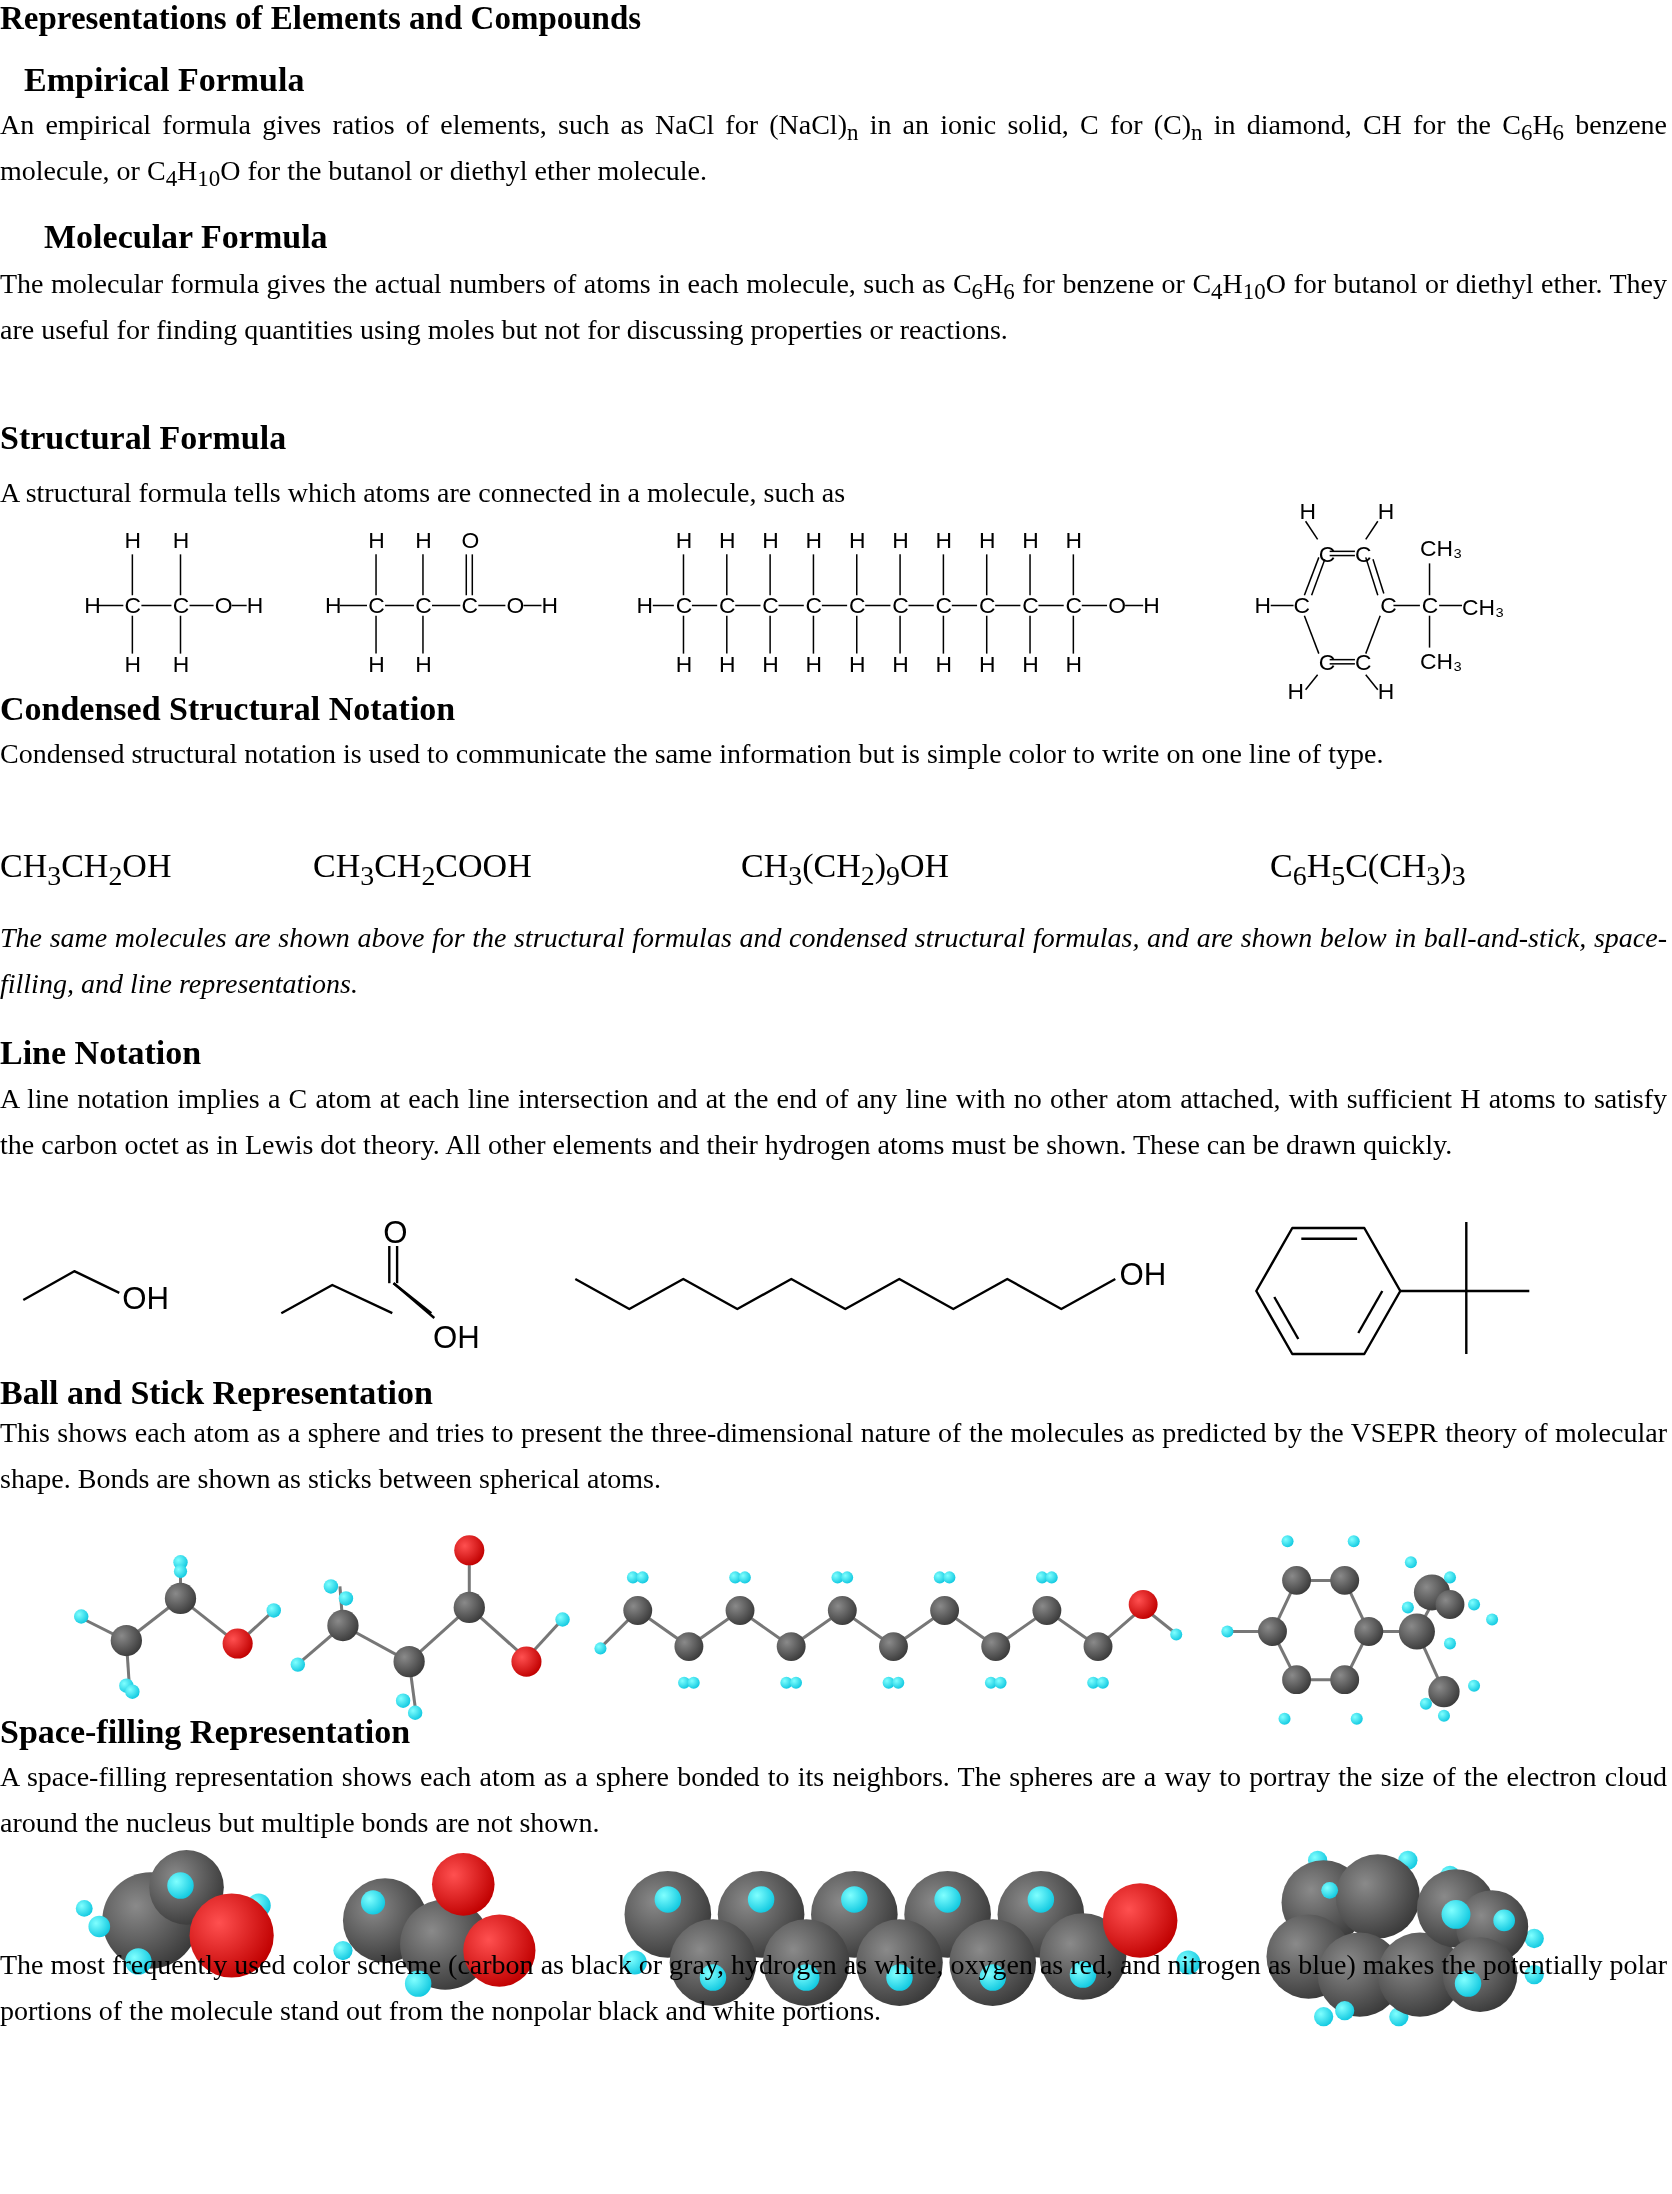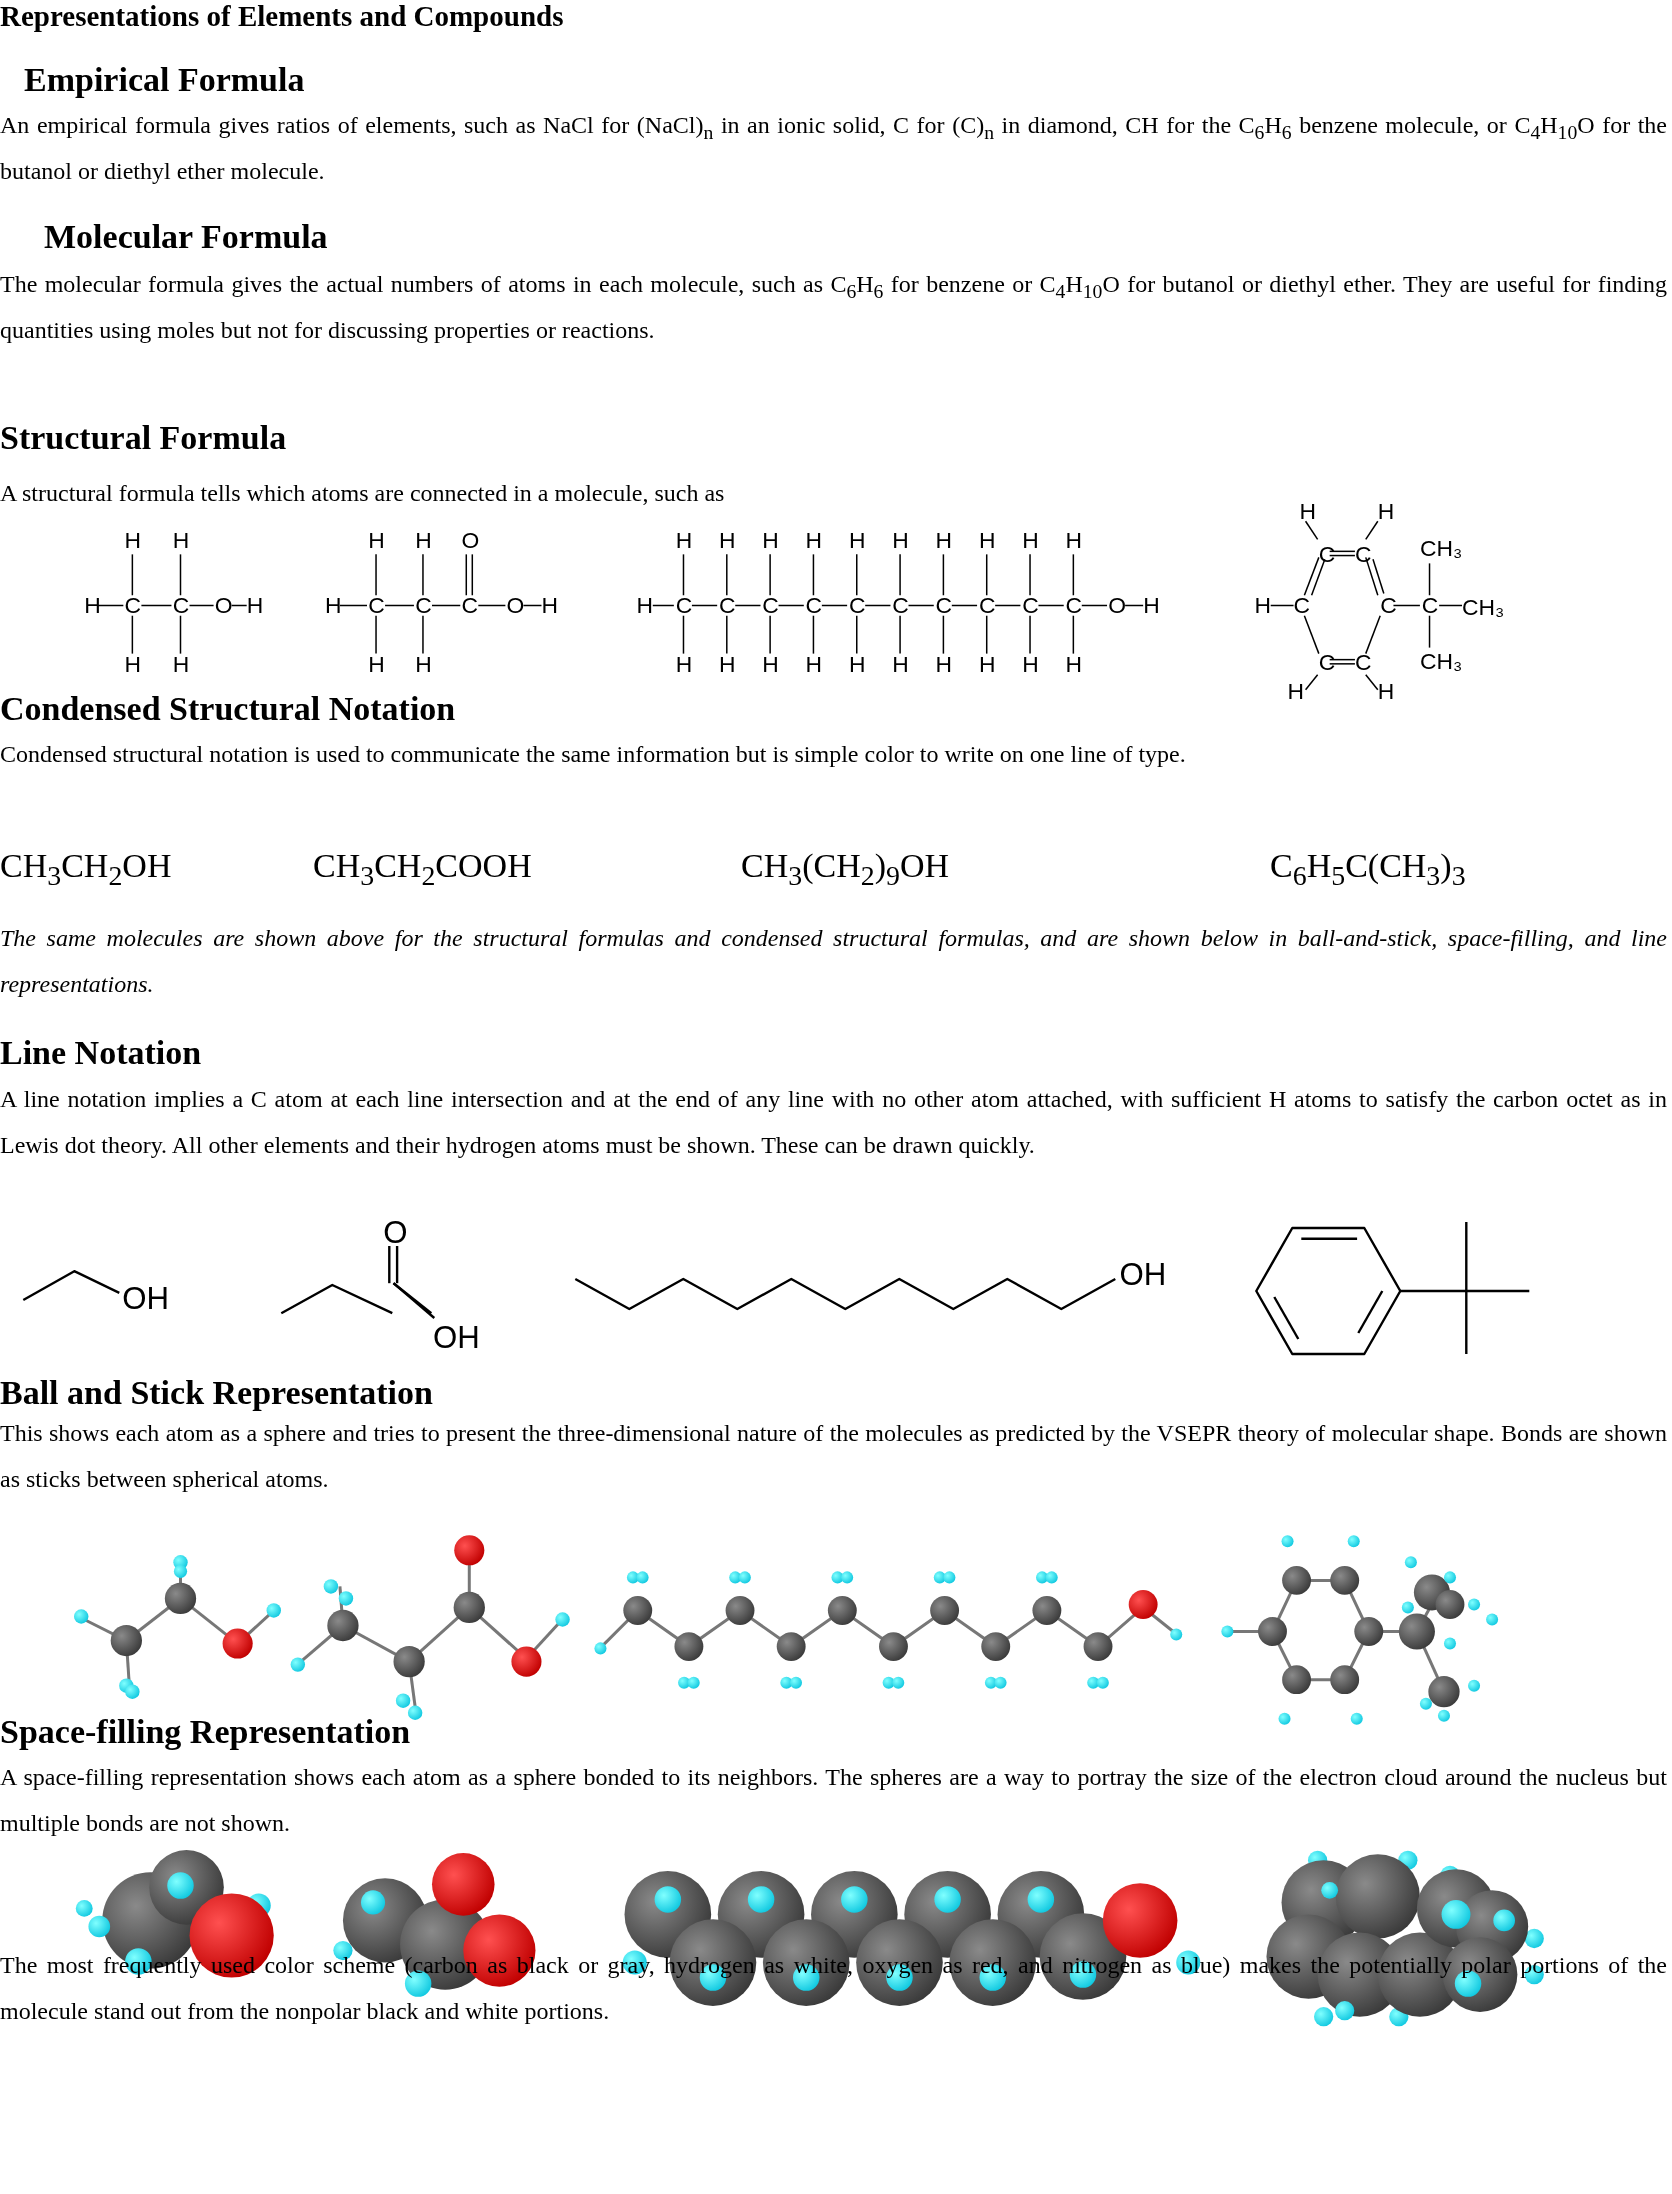--- a/index.html
+++ b/index.html
@@ -1,20 +1,20 @@
 <!DOCTYPE html>
 <html style="font-size:9.6px"><head>
 <meta charset="utf-8">
 <style>
   html,body{margin:0;padding:0;background:#fff;}
   body{width:1672px;height:2194px;position:relative;overflow:hidden;font-family:"Liberation Serif","DejaVu Serif",serif;color:#000;}
   .abs{position:absolute;left:0;}
-  .title{font-size:29px;font-weight:bold;line-height:1;}
+  .title{font-size:33px;font-weight:bold;line-height:1;}
   .h2{font-size:34px;font-weight:bold;line-height:1;}
-  .p{font-size:24px;line-height:46px;width:1667px;text-align:justify;text-align-last:auto;}
+  .p{font-size:28px;line-height:46px;width:1667px;text-align:justify;text-align-last:auto;}
   .p.last{text-align:left;}
   .ital{font-style:italic;}
   sub{font-size:0.82em;vertical-align:-0.28em;line-height:0;}
   .formula{position:absolute;font-size:34px;line-height:1;white-space:nowrap;}
   svg{position:absolute;overflow:visible;}
   .struct text{font-family:"Liberation Sans","DejaVu Sans",sans-serif;font-size:38px;fill:#000;}
   .line-svg text{font-family:"Liberation Sans","DejaVu Sans",sans-serif;font-size:52px;fill:#000;}
 </style>
 </head>
 <body>

